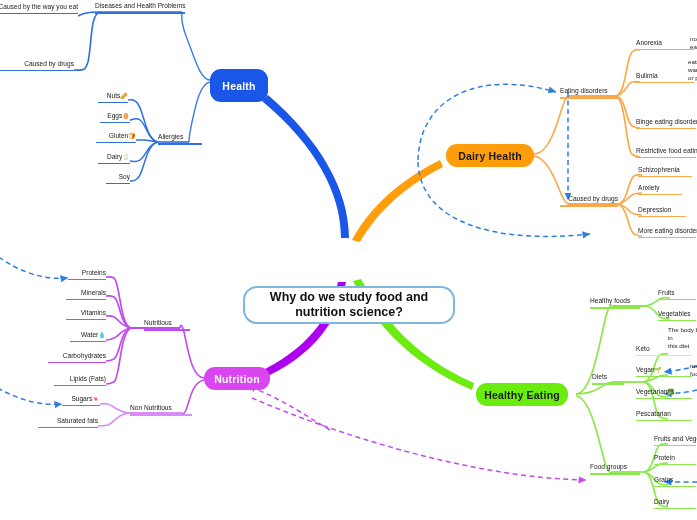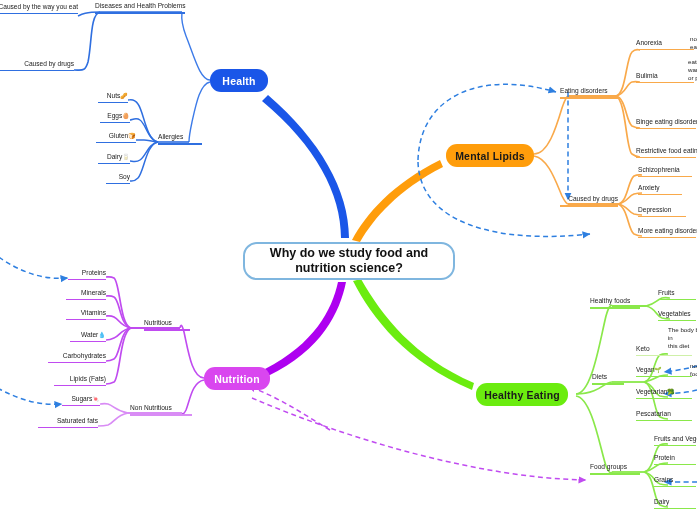--- a/index.html
+++ b/index.html
@@ -8,21 +8,21 @@
        -webkit-font-smoothing:antialiased;}
   #map{position:relative;width:697px;height:520px;overflow:hidden;}
   svg.links{position:absolute;left:0;top:0;width:697px;height:520px;overflow:visible;}
 
   
   .root{
     position:absolute;box-sizing:border-box;
     border:2px solid #7FB6DF;border-radius:14px;background:#ffffff;
     color:#111;font-size:12.5px;font-weight:700;line-height:15px;
     text-align:center;display:flex;align-items:center;justify-content:center;
-    padding:4px 8px;z-index:6;
+    padding:4px 8px;z-index:6;margin-top:44px;
   }
   
   .pill{
     position:absolute;box-sizing:border-box;border-radius:11px;
     display:flex;align-items:center;justify-content:center;
     font-size:10.5px;font-weight:700;letter-spacing:.2px;z-index:6;
     white-space:nowrap;padding:0 10px;
   }
   
   .uline{
@@ -140,21 +140,21 @@
     <path d="M697,482 C690,482 680,482 664,482" fill="none" stroke="#2E7FE0" stroke-width="1.5" stroke-dasharray="5,3.5" marker-end="url(#ah-blue)"></path>
 
     <path d="M252,398 C350,440 480,478 586,480" fill="none" stroke="#C04BF0" stroke-width="1.5" stroke-dasharray="5,3.5" marker-end="url(#ah-purple)"></path>
     <path d="M330,430 C300,412 280,398 248,386" fill="none" stroke="#C04BF0" stroke-width="1.5" stroke-dasharray="5,3.5" marker-end="url(#ah-purple)"></path>
   </svg>
 
   <div class="root" style="left:243px;top:242px;width:212px;height:38px;">
     <span>Why do we study food and nutrition science?</span>
   </div>
 
-  <div class="pill" style="left:210px;top:69px;width:58px;height:23px;background:#1A56E8;color:#ffffff;">
+  <div class="pill" style="left:210px;top:69px;width:58px;height:33px;background:#1A56E8;color:#ffffff;">
     <span>Health</span>
   </div>
 
   <div class="uline thick ra" style="left:95px;top:1px;width:90px;border-color:#2F6FE0;">
     <span>Diseases and Health Problems</span>
   </div>
   <div class="uline thin ra" style="left:-18px;top:2px;width:96px;border-color:#2F6FE0;">
     <span>Caused by the way you eat</span>
   </div>
   <div class="uline thin ra" style="left:-4px;top:59px;width:78px;border-color:#2F6FE0;">
@@ -174,21 +174,21 @@
     <span>Gluten</span><span class="em">🍞</span>
   </div>
   <div class="uline thin ra" style="left:98px;top:152px;width:32px;border-color:#2F6FE0;">
     <span>Dairy</span><span class="em">🥛</span>
   </div>
   <div class="uline thin ra" style="left:106px;top:172px;width:24px;border-color:#2F6FE0;">
     <span>Soy</span>
   </div>
 
   <div class="pill" style="left:446px;top:144px;width:88px;height:23px;background:#FF9D0B;color:#1a1a1a;">
-    <span>Mental Lipids</span>
+    <span>Dairy Health</span>
   </div>
 
   <div class="uline thick la" style="left:560px;top:86px;width:58px;border-color:#F9A94A;">
     <span>Eating disorders</span>
   </div>
   <div class="uline thin la" style="left:636px;top:38px;width:58px;border-color:#F9A94A;">
     <span>Anorexia</span>
   </div>
   <div class="note" style="left:690px;top:35px;width:40px;">not
 eating</div>

